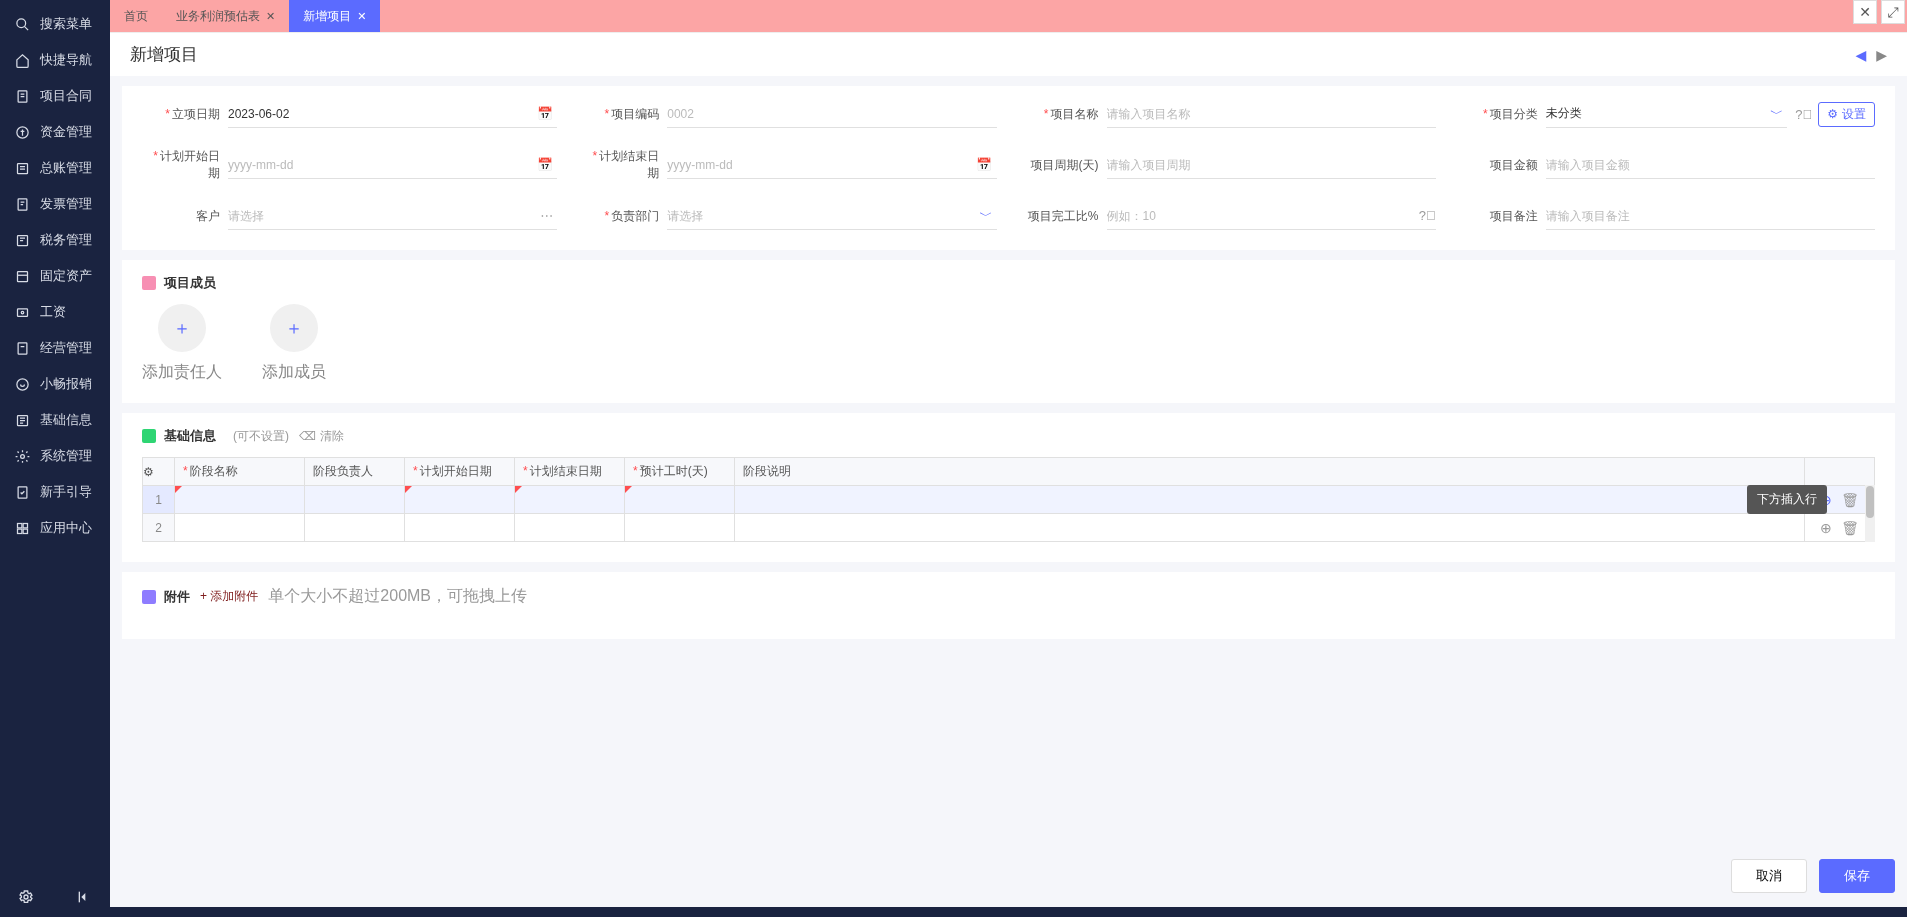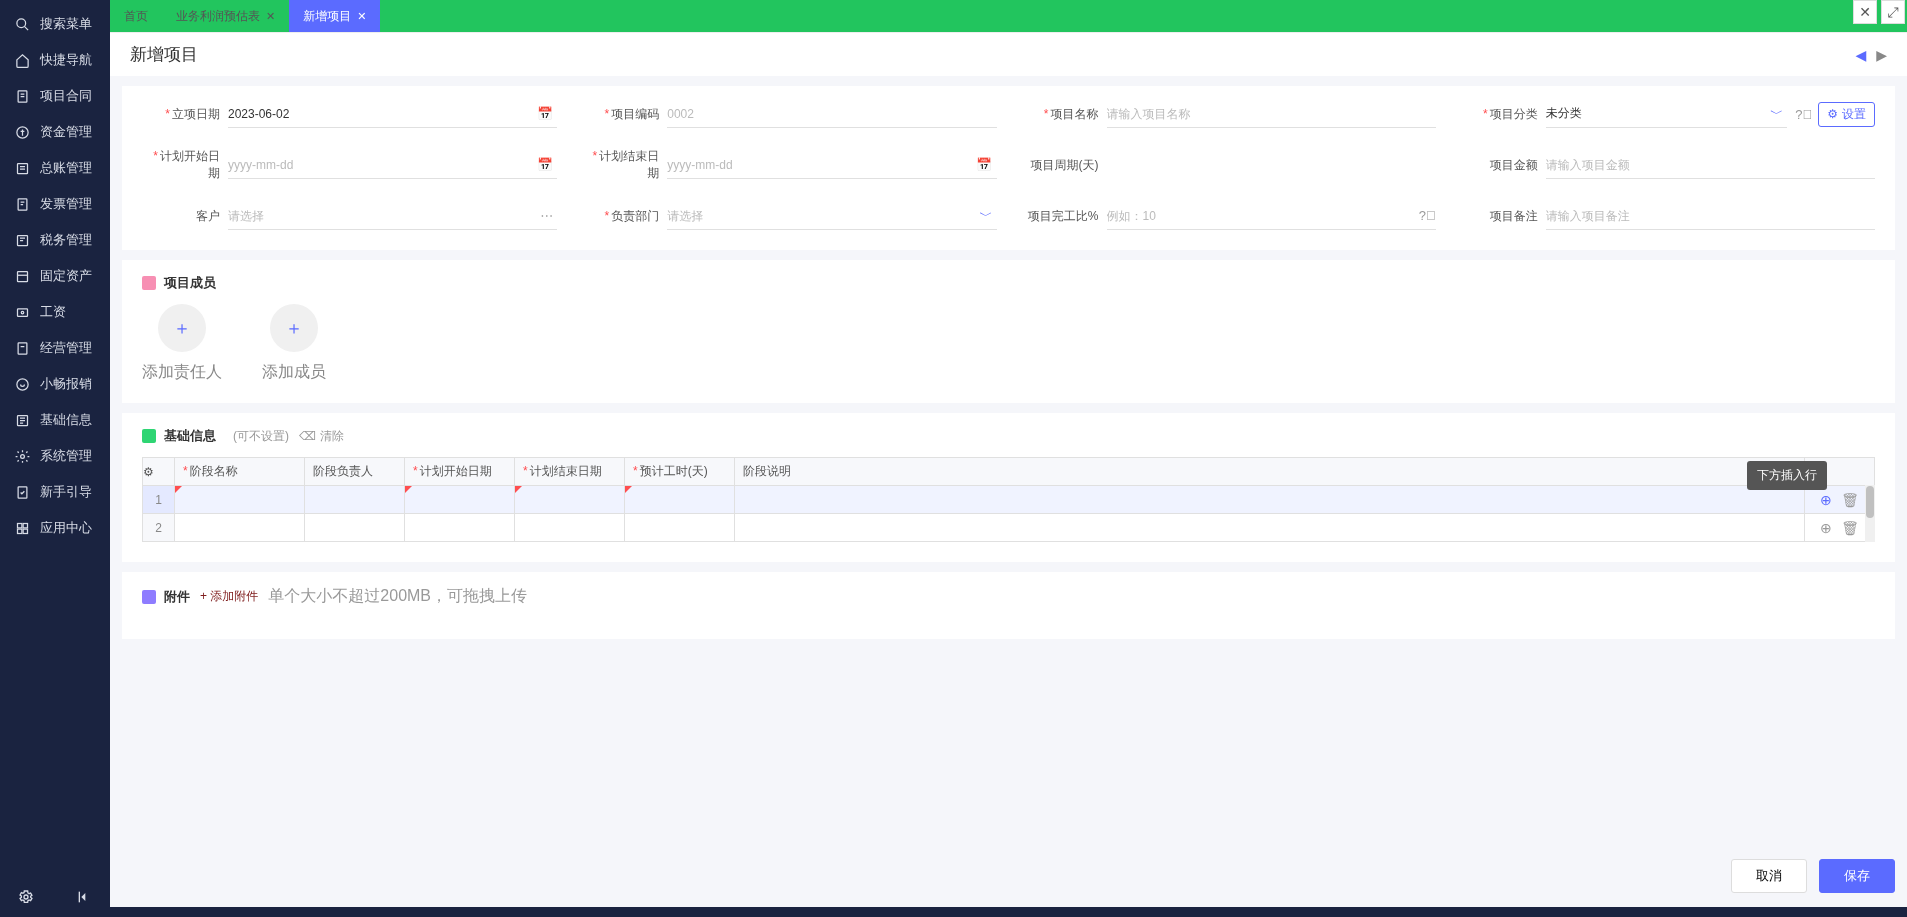--- a/index.html
+++ b/index.html
@@ -11,21 +11,21 @@
 .sidebar { width: 110px; background: #1a2340; color: #fff; display: flex; flex-direction: column; padding-top: 6px; }
 .sidebar-item { display: flex; align-items: center; padding: 9px 14px; cursor: pointer; color: #d8dce6; font-size: 13px; }
 .sidebar-icon { width: 16px; height: 16px; margin-right: 10px; display: inline-flex; align-items: center; justify-content: center; }
 .sidebar-bottom { margin-top: auto; display: flex; align-items: center; justify-content: space-between; padding: 10px 16px; }
 .sidebar-bottom .icon-btn { width: 20px; height: 20px; display: inline-flex; align-items: center; justify-content: center; cursor: pointer; color: #d8dce6; }
 
 
 .main { flex: 1; display: flex; flex-direction: column; background: #f5f6fa; height: 100%; position: relative; }
 
 
-.tabs { display: flex; align-items: center; background: #22c55e; height: 32px; position: relative; }
+.tabs { display: flex; align-items: center; background: #fca5a5; height: 32px; position: relative; }
 .tab { padding: 0 14px; height: 32px; display: flex; align-items: center; font-size: 12px; color: #555; cursor: pointer; position: relative; }
 .tab.active { background: #5b6bff; color: #fff; }
 .tab .close { margin-left: 6px; font-size: 11px; }
 .top-right { position: absolute; right: 2px; top: 0; display: flex; gap: 4px; }
 .top-right .sq { width: 24px; height: 24px; border: 1px solid #ddd; display: flex; align-items: center; justify-content: center; cursor: pointer; font-size: 14px; color: #555; background: #fff; }
 
 
 .page-header { background: #fff; padding: 10px 20px; display: flex; align-items: center; border-top: 1px solid #eee; }
 .page-title { font-size: 17px; color: #333; }
 .page-nav { margin-left: auto; display: flex; gap: 10px; }
@@ -77,21 +77,21 @@
 .stage-table tr.selected .row-num { background: #e4e9ff; }
 .th-req::before { content: "*"; color: #ff4d4f; margin-right: 2px; }
 .cell-mark::before { content: ""; position: absolute; left: 0; top: 0; border-top: 7px solid #ff4d4f; border-right: 7px solid transparent; }
 .col-gear { width: 32px; }
 .col-actions { width: 70px; }
 .gear-th { text-align: center; color: #999; cursor: pointer; padding-left: 0 !important; }
 .actions-td { text-align: center; }
 .actions-td .act { color: #5b6bff; cursor: pointer; margin: 0 3px; font-size: 14px; }
 .actions-td .act.gray { color: #999; }
 .table-wrap { position: relative; }
-.tooltip { position: absolute; background: #555; color: #fff; padding: 6px 10px; border-radius: 3px; font-size: 12px; top: 4px; right: 48px; z-index: 10; }
+.tooltip { position: absolute; background: #555; color: #fff; padding: 6px 10px; border-radius: 3px; font-size: 12px; top: 28px; right: 48px; z-index: 10; }
 .vscroll { position: absolute; right: 0; top: 28px; bottom: 0; width: 10px; background: #f0f0f0; }
 .vscroll-thumb { width: 8px; margin: 1px; height: 32px; background: #c0c0c0; border-radius: 4px; }
 
 
 .attach-link { color: #7f1d1d; cursor: pointer; margin: 0 10px; font-size: 12px; }
 .attach-hint { color: #999; font-size: 16px; }
 
 
 .footer { position: absolute; bottom: 24px; right: 12px; display: flex; gap: 12px; }
 .btn { padding: 7px 24px; border-radius: 3px; font-size: 13px; cursor: pointer; border: 1px solid #ddd; background: #fff; margin-top: 8px; }
@@ -335,20 +335,23 @@
           </div>
           <div class="form-item">
             <div class="form-label"><span class="req">*</span><span>计划结束日期</span></div>
             <div class="form-control">
                 <input placeholder="yyyy-mm-dd" style="">
                 <span class="suffix-icon">📅</span>
               </div>
           </div>
           <div class="form-item">
             <div class="form-label"><span>项目周期(天)</span></div>
+            <div class="form-control">
+                <input placeholder="请输入项目周期" style="">
+              </div>
           </div>
           <div class="form-item">
             <div class="form-label"><span>项目金额</span></div>
             <div class="form-control">
                 <input placeholder="请输入项目金额" style="">
               </div>
           </div>
 
           <div class="form-item">
             <div class="form-label"><span>客户</span></div>

